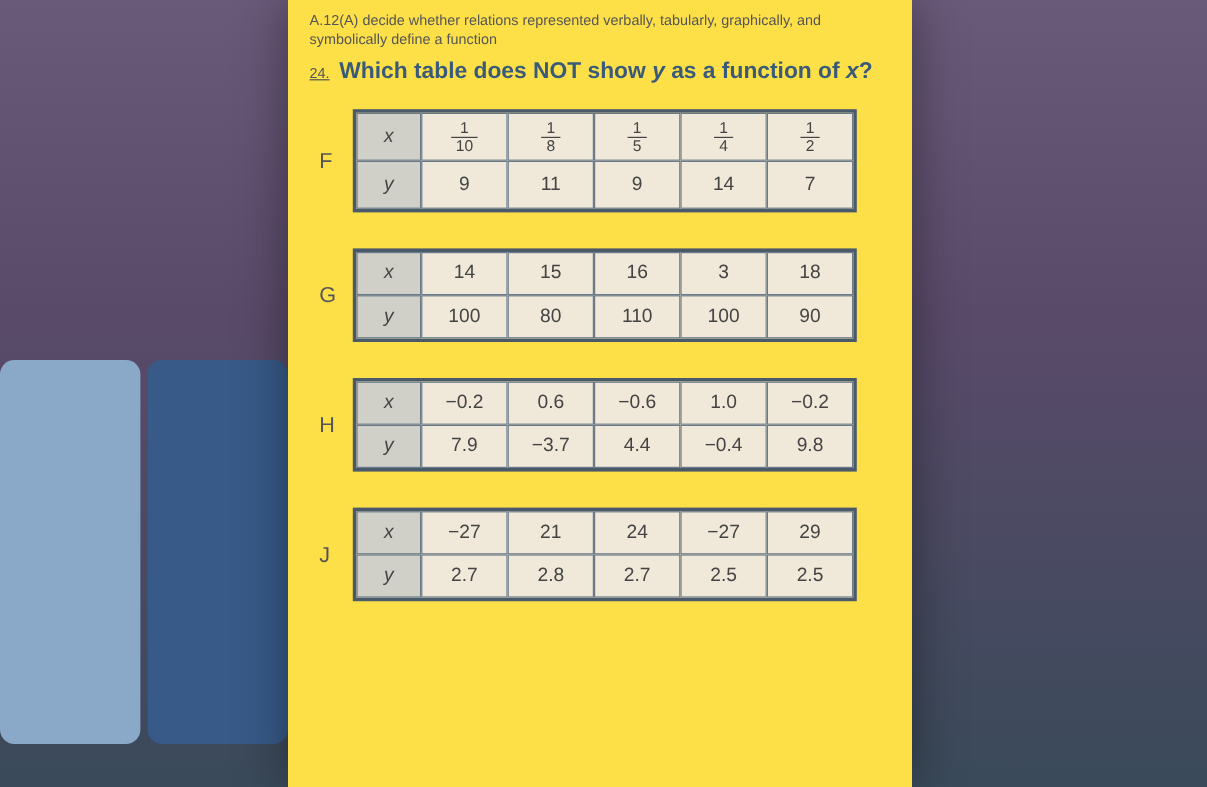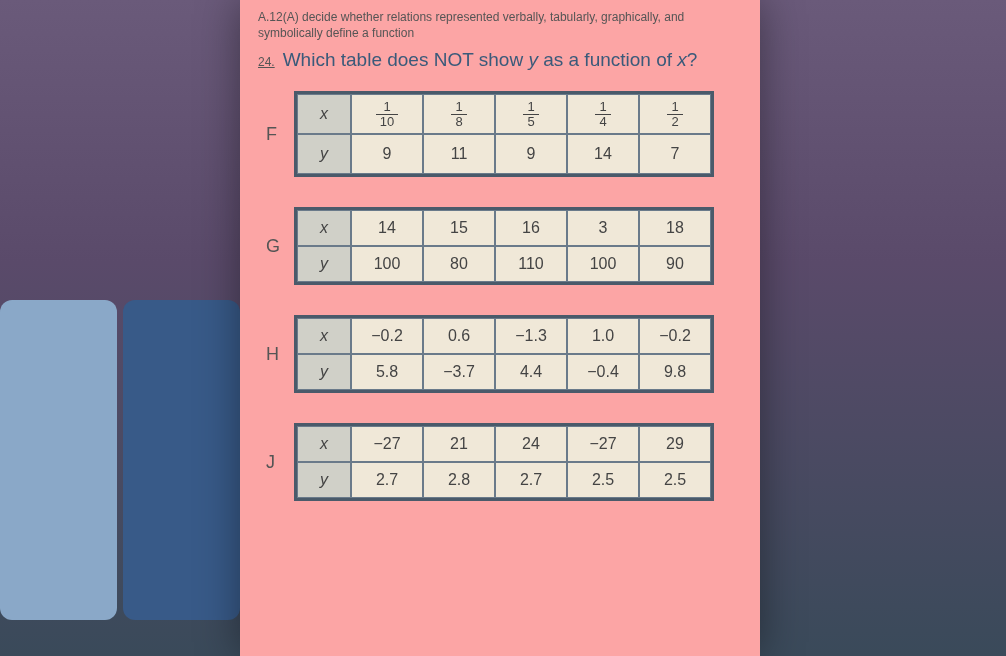--- a/index.html
+++ b/index.html
@@ -25,21 +25,21 @@
     border-radius: 12px;
   }
   .bg-tile.b1 { background: #8aa8c8; }
   .bg-tile.b2 { background: #385a88; }
   .worksheet {
     position: absolute;
     left: 240px;
     top: 0;
     width: 520px;
     height: 656px;
-    background: #fca5a5;
+    background: #fde047;
     box-shadow: 0 0 40px rgba(0,0,0,0.4);
     padding: 10px 18px 10px 18px;
   }
   .standard {
     font-size: 12px;
     color: #555;
     line-height: 1.3;
     margin-bottom: 8px;
   }
   .question-row {
@@ -49,21 +49,21 @@
   }
   .qnum {
     font-size: 12px;
     color: #555;
     margin-right: 8px;
     vertical-align: super;
     text-decoration: underline;
   }
   .qtext {
     font-size: 19px;
-    font-weight: normal;
+    font-weight: bold;
     color: #3a5a7a;
   }
   .qtext .ital { font-style: italic; }
   .option-block {
     display: flex;
     align-items: center;
     margin-bottom: 30px;
     margin-left: 8px;
   }
   .opt-label {
@@ -171,27 +171,27 @@
   </div>
 
   <div class="option-block">
     <div class="opt-label">H</div>
     <table class="data">
       <tbody>
           <tr>
         <td class="hdr">x</td>
         <td>−0.2</td>
         <td>0.6</td>
-        <td>−1.3</td>
+        <td>−0.6</td>
         <td>1.0</td>
         <td>−0.2</td>
       </tr>
       <tr>
         <td class="hdr">y</td>
-        <td>5.8</td>
+        <td>7.9</td>
         <td>−3.7</td>
         <td>4.4</td>
         <td>−0.4</td>
         <td>9.8</td>
       </tr>
     </tbody>
       </table>
   </div>
 
   <div class="option-block" style="margin-bottom:0">

